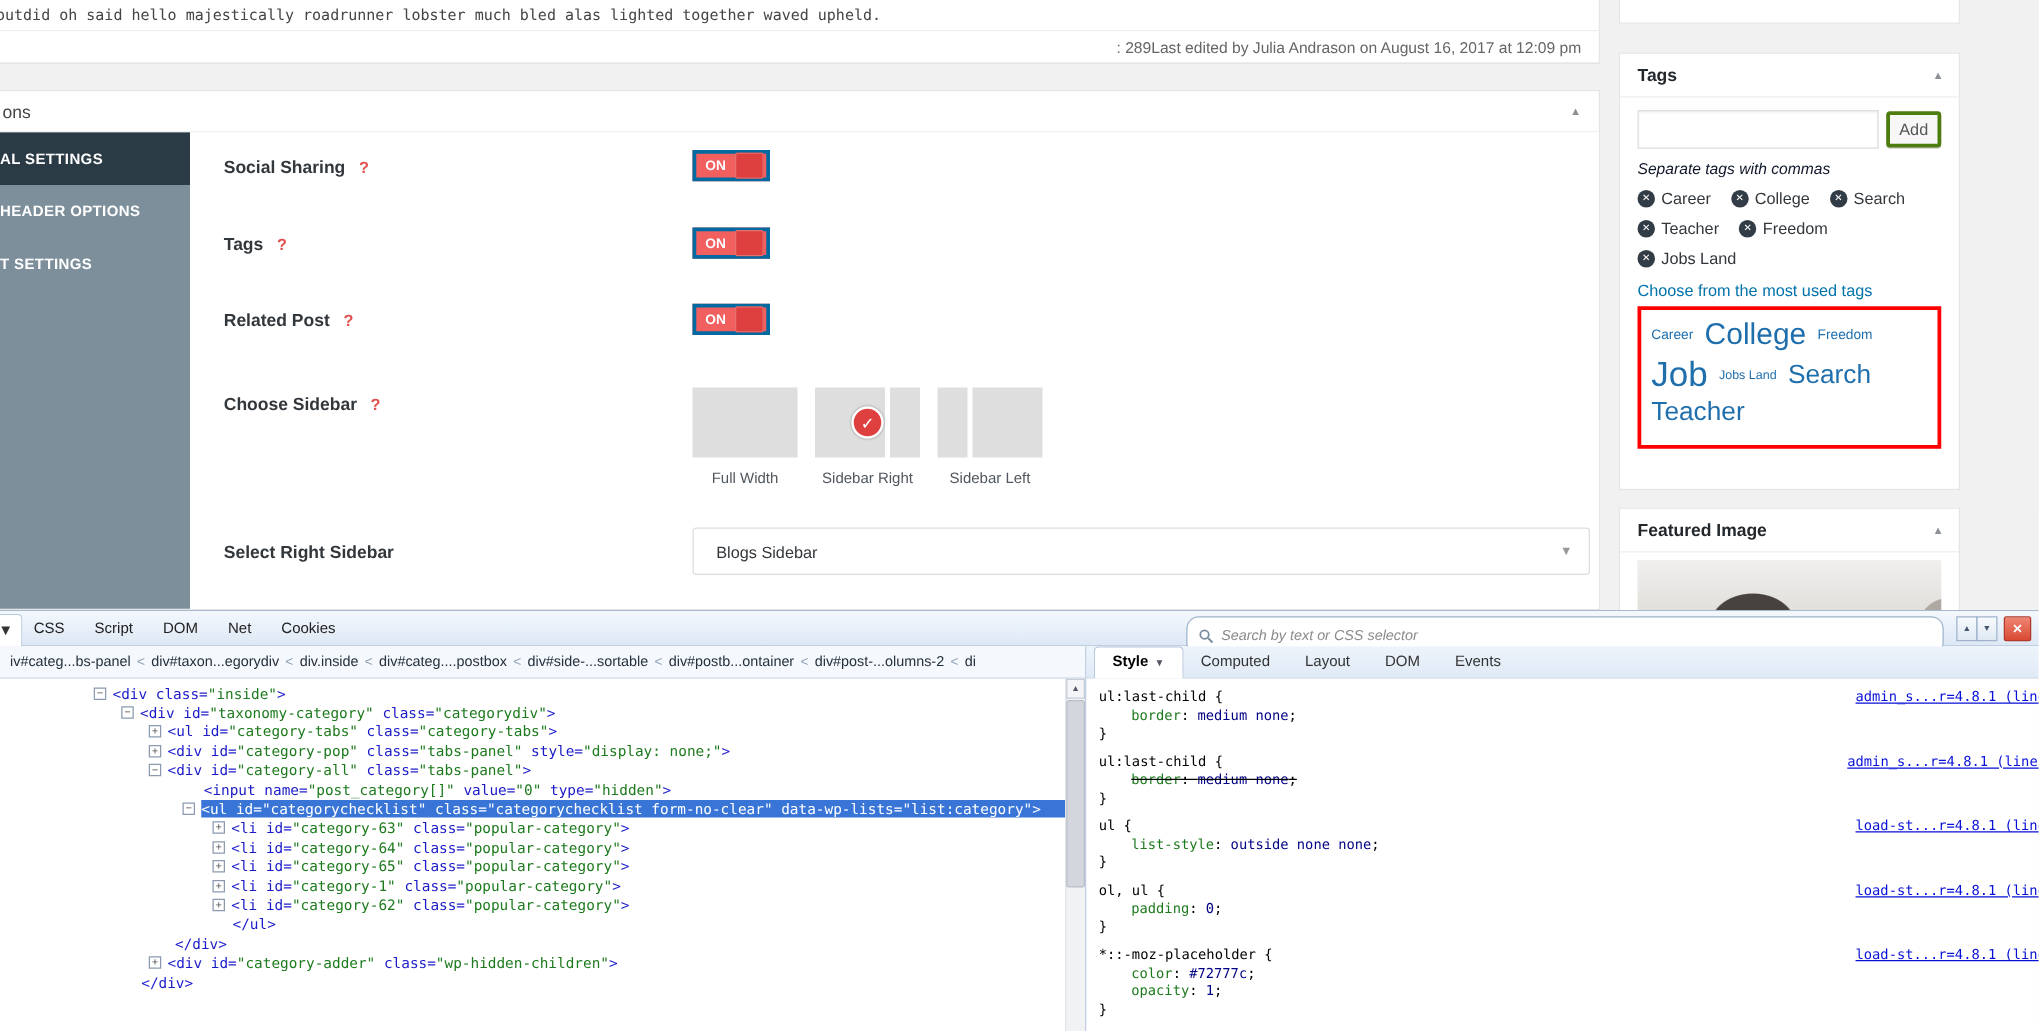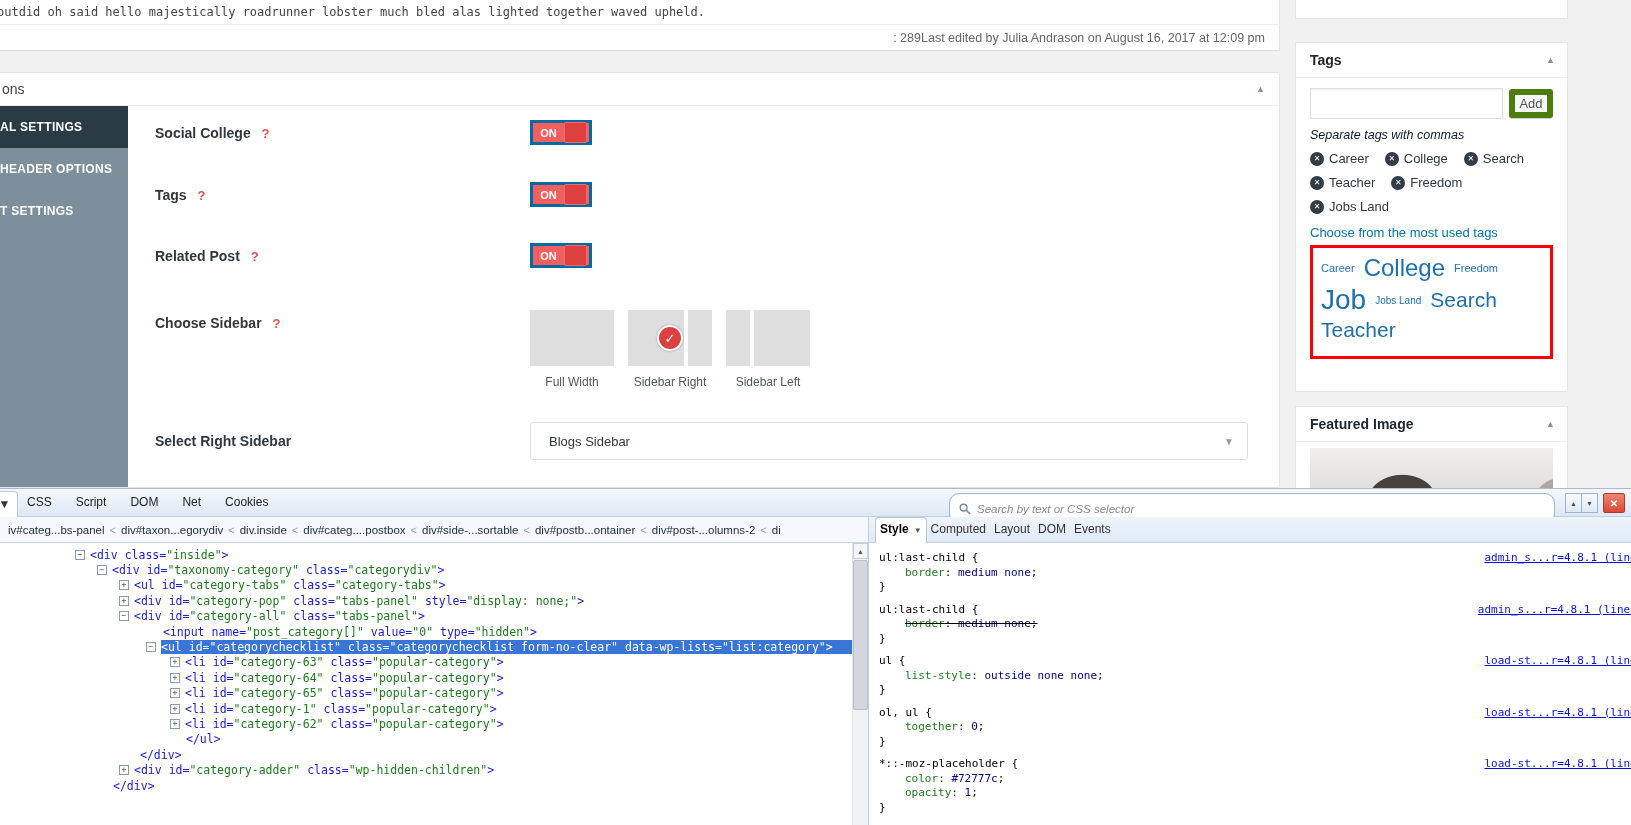--- a/index.html
+++ b/index.html
@@ -15,21 +15,21 @@
     border-right:1px solid #e5e5e5;border-bottom:1px solid #ddd;font-size:12.5px;color:#666;
     display:flex;justify-content:flex-end;align-items:center;padding:0 14px 0 3px}
 
   
   .options-panel{position:absolute;left:0;top:72px;width:1280px;height:416px;background:#fff;
     border:1px solid #e5e5e5;border-left:none}
   .options-header{height:33px;border-bottom:1px solid #eee;display:flex;align-items:center;
     justify-content:space-between;padding:0 14px 0 2px;font-size:14px;color:#444}
   .hdr-caret{color:#8c8f94;font-size:9px;cursor:pointer}
   .options-body{display:flex;height:381px}
-  .options-sidebar{width:128px;background:var(--sidebar-gray,#7c8f9b);flex-shrink:0}
+  .options-sidebar{width:152px;background:var(--sidebar-gray,#7c8f9b);flex-shrink:0}
   .side-item{height:42px;display:flex;align-items:center;color:#fff;font-size:12px;
     font-weight:bold;letter-spacing:.3px;cursor:pointer}
   .side-item.active{background:var(--sidebar-active,#2b3b46)}
   .options-content{position:relative;flex:1;background:#fff;overflow:hidden}
   .opt-row{position:absolute;left:0;right:0}
   .opt-label{position:absolute;left:27px;top:0;font-size:14px;font-weight:bold;color:#32373c;white-space:nowrap}
   .help{color:#e0504e;font-weight:bold;font-style:normal;margin-left:7px;font-size:13px;cursor:pointer}
 
   .toggle{position:absolute;left:402px;top:0;width:62px;height:25px;background:var(--toggle-red,#f15f5f);
     border:3px solid #0369a1;border-radius:0;display:flex;align-items:center}
@@ -57,21 +57,21 @@
     border:1px solid #e5e5e5;border-top:none}
   .metabox{position:absolute;left:1295px;width:273px;background:#fff;border:1px solid #e5e5e5}
   .tags-box{top:42px;height:350px}
   .fi-box{top:406px;height:84px;border-bottom:none}
   .box-header{height:35px;display:flex;align-items:center;justify-content:space-between;
     padding:0 12px 0 14px;font-size:14px;font-weight:bold;color:#23282d;border-bottom:1px solid #eee;cursor:pointer}
   .box-inner{padding:10px 14px 0}
   .tag-add-row{display:flex;align-items:center}
   .tag-input{width:193px;height:31px;border:1px solid #ddd;padding:0 8px;font-size:13px;
     box-shadow:inset 0 1px 2px rgba(0,0,0,.07);font-family:"Liberation Sans",sans-serif}
-  .add-btn{width:46px;height:29px;margin-left:6px;background:#f7f7f7;border:6px solid #4d7c0f;
+  .add-btn{width:46px;height:29px;margin-left:6px;background:#f7f7f7;border:3px solid #4d7c0f;
     border-radius:3px;color:#555;font-size:13px;box-shadow:0 1px 0 #ccc;cursor:pointer;
     font-family:"Liberation Sans",sans-serif}
   .tag-hint{margin-top:9px;font-style:italic;font-size:12.5px;color:#0f172a}
   .chip-row{margin-top:9px;display:flex;align-items:center}
   .chip{display:flex;align-items:center;margin-right:16px}
   .chip-x{width:14px;height:14px;border-radius:50%;background:#323c46;color:#fff;font-size:8px;
     line-height:14px;text-align:center;cursor:pointer;flex-shrink:0}
   .chip-label{margin-left:5px;font-size:13px;color:#32373c;white-space:nowrap}
   .most-used{margin-top:11px;font-size:13px;color:var(--wp-link-blue,#0073aa);cursor:pointer}
   .tag-cloud{margin-top:5px;border:3px solid var(--highlight-red,#ff0000);padding:4px 8px 8px;min-height:114px}
@@ -103,21 +103,21 @@
     background:linear-gradient(#ef8573,#d94a33);border:1px solid #b03a2a;border-radius:2px;
     color:#fff;font-size:10px;font-weight:bold;display:flex;align-items:center;justify-content:center;cursor:pointer}
   .fb-path{position:absolute;left:0;top:28px;width:868px;height:26px;background:#f5f8fc;
     border-bottom:1px solid #c6d3e4;display:flex;align-items:center;padding:0 6px;
     font-size:11.5px;color:#24303c;white-space:nowrap;overflow:hidden}
   .crumb{margin:0 2px;cursor:pointer}
   .sep{color:#8fa0b5;margin:0 3px;font-size:11px}
   .fb-side-tabs{position:absolute;left:868px;top:28px;width:763px;height:26px;
     background:linear-gradient(#eef4fb,#dfe9f6);border-bottom:1px solid #c6d3e4;
     border-left:1px solid #c0cfe2;display:flex;align-items:flex-end;padding-left:6px}
-  .fb-side-tab{padding:0 4px;line-height:25px;font-size:12px;color:#333;cursor:pointer}
+  .fb-side-tab{padding:0 14px;line-height:25px;font-size:12px;color:#333;cursor:pointer}
   .fb-side-tab.active{background:#fff;border:1px solid #b9c9dd;border-bottom:1px solid #fff;
     border-radius:4px 4px 0 0;font-weight:bold;line-height:23px;margin-bottom:-1px;color:#000}
   .tab-caret{font-size:8px;color:#556;margin-left:5px}
 
   .fb-html{position:absolute;left:0;top:54px;width:852px;height:283px;background:#fff;overflow:hidden;
     font-family:"DejaVu Sans Mono",monospace;font-size:11.5px;padding-top:4px}
   .code-line{height:15.4px;display:flex;align-items:center;white-space:pre;cursor:pointer}
   .twisty{width:10px;height:10px;border:1px solid #8a9bb0;background:#fff;display:inline-flex;
     align-items:center;justify-content:center;font-size:8px;line-height:1;color:#555;
     margin-right:5px;flex-shrink:0}
@@ -168,21 +168,21 @@
     <div class="options-body">
       <div class="options-sidebar">
         <div class="side-item active">AL SETTINGS</div>
         <div class="side-item">HEADER OPTIONS</div>
         <div class="side-item">T SETTINGS</div>
       </div>
       <div class="options-content">
 
         <div class="opt-row" style="top:14px;height:27px">
           <span class="opt-label" style="line-height:27px">
-            <span>Social College</span>
+            <span>Social Sharing</span>
             <span class="help">?</span>
           </span>
           <div class="toggle">
             <span class="on">ON</span>
             <span class="knob"></span>
           </div>
         </div>
 
         <div class="opt-row" style="top:76px;height:27px">
           <span class="opt-label" style="line-height:27px">
@@ -414,21 +414,21 @@
             <span class="css-link">load-st...r=4.8.1 (line 9</span>
           </div>
           <div class="css-prop"><span class="pn">list-style</span>: <span class="pv">outside none none</span>;</div>
           <div class="css-close">}</div>
         </div>
         <div class="css-rule">
           <div class="css-sel-line">
             <span class="css-selector">ol, ul {</span>
             <span class="css-link">load-st...r=4.8.1 (line 9</span>
           </div>
-          <div class="css-prop"><span class="pn">together</span>: <span class="pv">0</span>;</div>
+          <div class="css-prop"><span class="pn">padding</span>: <span class="pv">0</span>;</div>
           <div class="css-close">}</div>
         </div>
         <div class="css-rule">
           <div class="css-sel-line">
             <span class="css-selector">*::-moz-placeholder {</span>
             <span class="css-link">load-st...r=4.8.1 (line 2</span>
           </div>
           <div class="css-prop"><span class="pn">color</span>: <span class="pv">#72777c</span>;</div>
           <div class="css-prop"><span class="pn">opacity</span>: <span class="pv">1</span>;</div>
           <div class="css-close">}</div>

